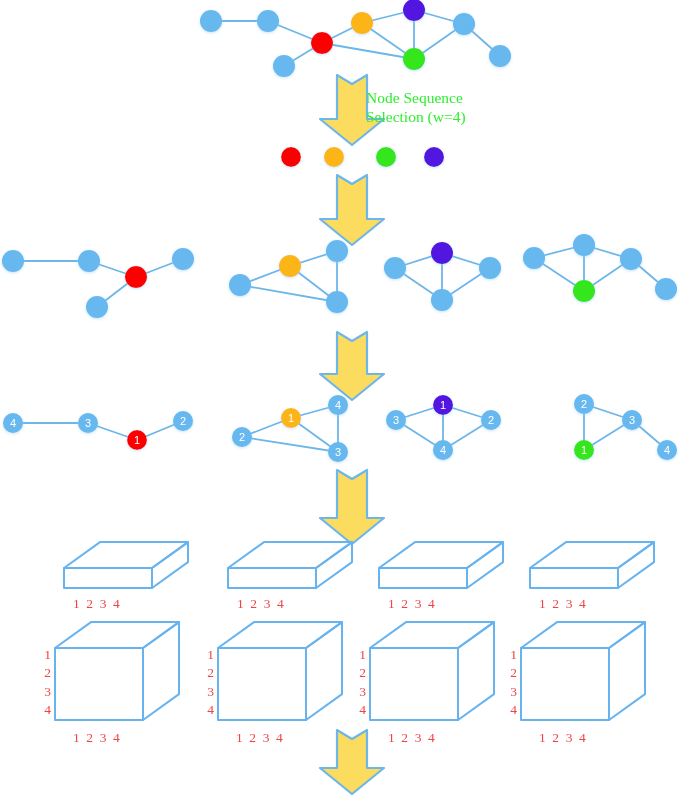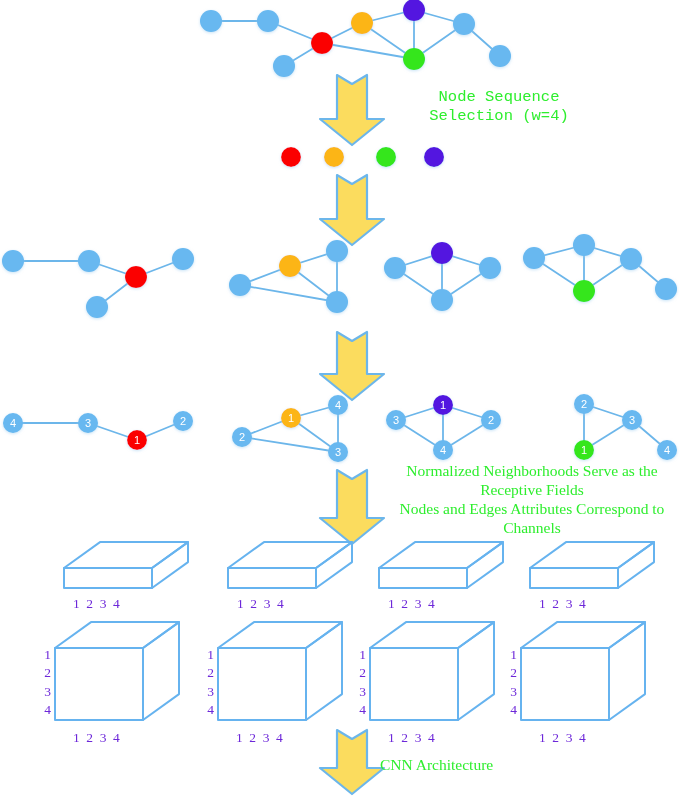--- a/index.html
+++ b/index.html
@@ -27,21 +27,21 @@
     color: #2eee2e;
     font-family: "Liberation Serif", serif;
     font-size: 15.5px;
     line-height: 19px;
     text-align: center;
     white-space: pre-line;
     letter-spacing: 0px;
   }
   .axis-label {
     position: absolute;
-    color: #6d28d9;
+    color: #ef4444;
     font-family: "Liberation Serif", serif;
     font-size: 13.5px;
     letter-spacing: 1.6px;
     white-space: pre;
   }
   .axis-label.vert {
     letter-spacing: 0px;
     line-height: 18.3px;
     text-align: right;
   }
@@ -222,31 +222,26 @@
         <path d="M 306 648 L 342 622.08 L 342 694.08 L 306 720 Z" fill="none" stroke="#66b3ef" stroke-width="2" stroke-linejoin="round"></path>
         <path d="M 370 648 L 458 648 L 458 720 L 370 720 Z" fill="none" stroke="#66b3ef" stroke-width="2" stroke-linejoin="round"></path>
         <path d="M 370 648 L 406 622.08 L 494 622.08 L 458 648 Z" fill="none" stroke="#66b3ef" stroke-width="2" stroke-linejoin="round"></path>
         <path d="M 458 648 L 494 622.08 L 494 694.08 L 458 720 Z" fill="none" stroke="#66b3ef" stroke-width="2" stroke-linejoin="round"></path>
         <path d="M 521 648 L 609 648 L 609 720 L 521 720 Z" fill="none" stroke="#66b3ef" stroke-width="2" stroke-linejoin="round"></path>
         <path d="M 521 648 L 557 622.08 L 645 622.08 L 609 648 Z" fill="none" stroke="#66b3ef" stroke-width="2" stroke-linejoin="round"></path>
         <path d="M 609 648 L 645 622.08 L 645 694.08 L 609 720 Z" fill="none" stroke="#66b3ef" stroke-width="2" stroke-linejoin="round"></path>
       </g>
     </svg>
 
-  <div class="caption" style="left:399px; top:88px; width:200px; text-align:center;font-family:Liberation Mono, monospace;">Node Sequence
+  <div class="caption" style="left:366px; top:88px; width:200px; text-align:left;">Node Sequence
 Selection (w=4)</div>
 
 
 
-  <div class="caption" style="left:382px; top:461px; width:300px; text-align:center;">Normalized Neighborhoods Serve as the
-Receptive Fields
-Nodes and Edges Attributes Correspond to
-Channels</div>
-
-  <div class="caption" style="left:380px; top:755px; width:180px; text-align:left;">CNN Architecture</div>
+
 <div class="axis-label" style="left: 73px; top: 596px;">1 2 3 4</div>
     <div class="axis-label" style="left: 237px; top: 596px;">1 2 3 4</div>
     <div class="axis-label" style="left: 388px; top: 596px;">1 2 3 4</div>
     <div class="axis-label" style="left: 539px; top: 596px;">1 2 3 4</div>
     <div class="axis-label" style="left: 73px; top: 730px;">1 2 3 4</div>
     <div class="axis-label vert" style="left: 39px; top: 646px; width: 12px; white-space: pre;">1
 2
 3
 4</div>
     <div class="axis-label" style="left: 236px; top: 730px;">1 2 3 4</div>

